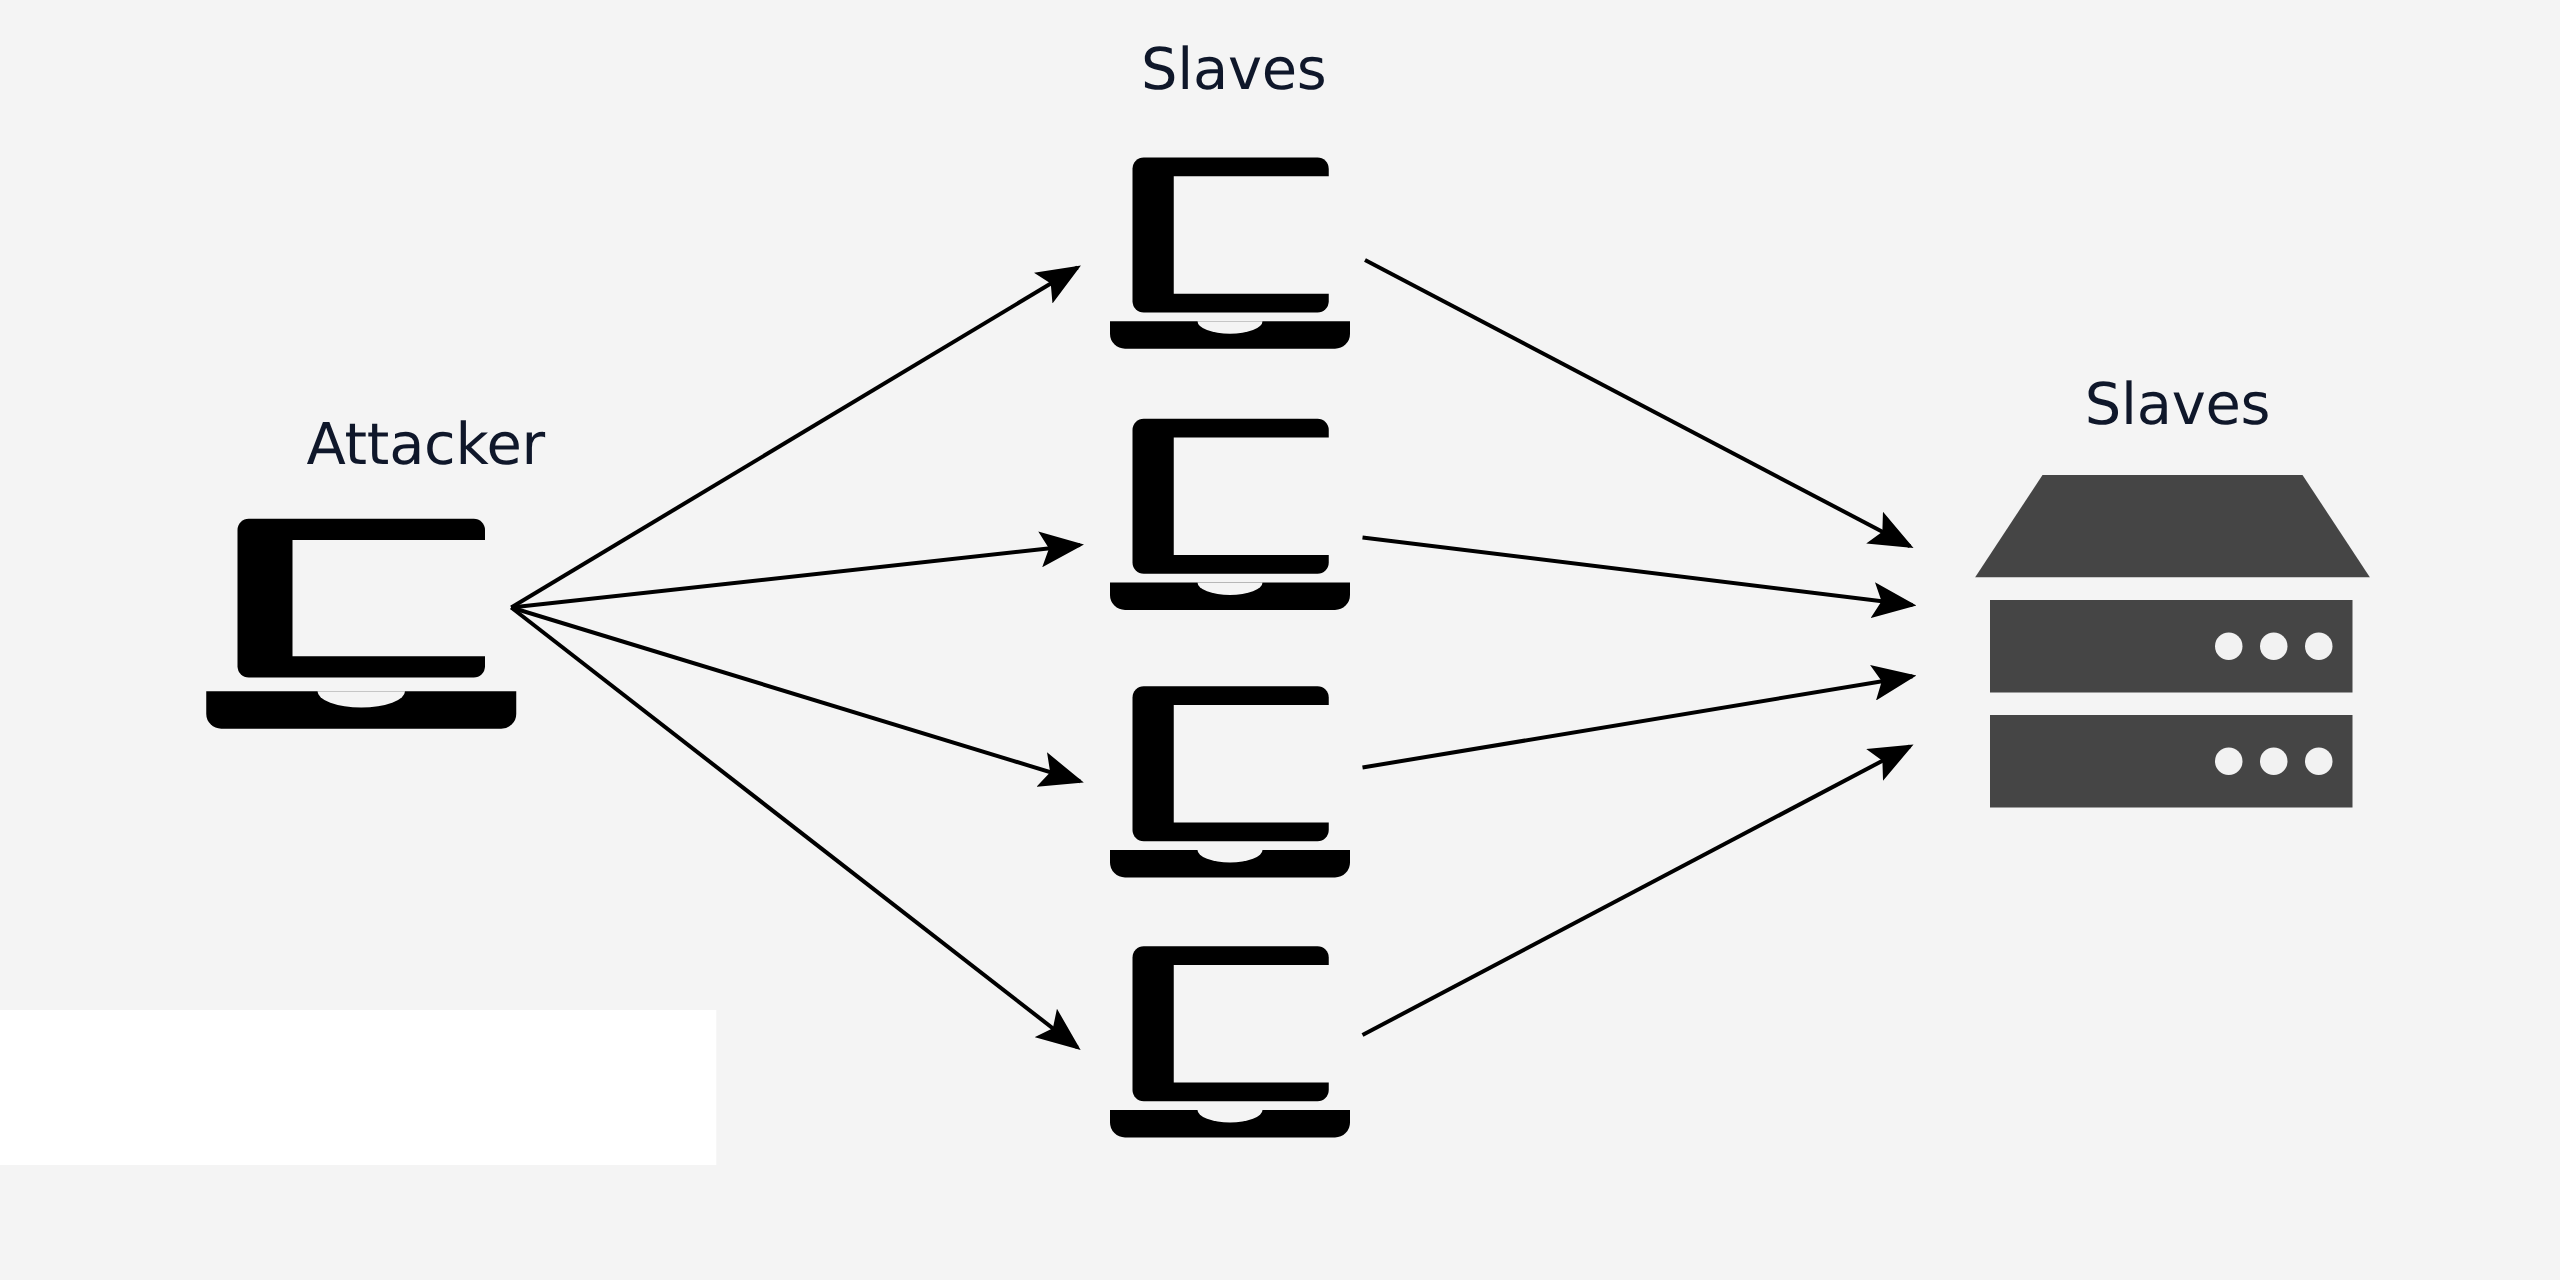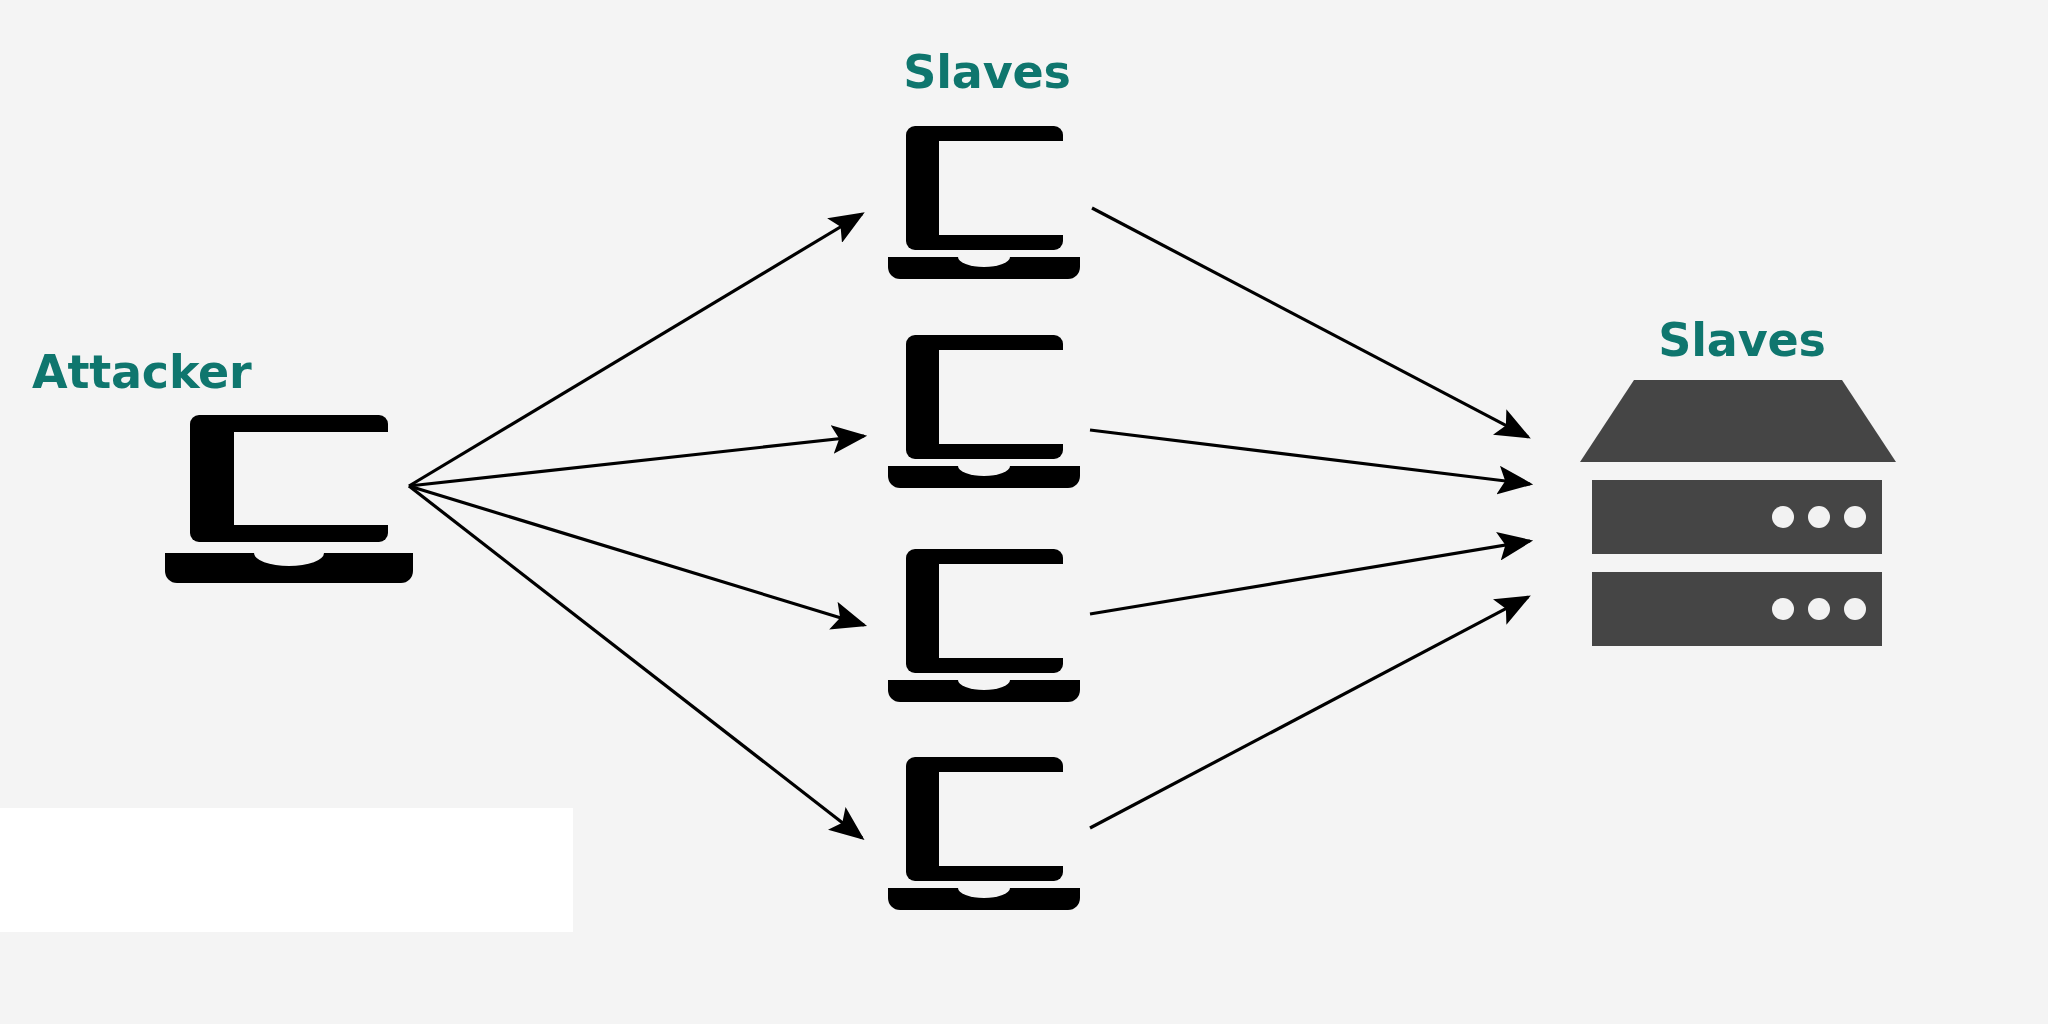--- a/index.html
+++ b/index.html
@@ -13,33 +13,31 @@
     width: 2048px;
     height: 1024px;
     background: #f4f4f4;
     overflow: hidden;
     font-family: "DejaVu Sans", "Liberation Sans", sans-serif;
   }
 
   
   .label {
     position: absolute;
-    color: #0f766e;
-    font-weight: bold;
+    color: #0f172a;
+    font-weight: normal;
     white-space: nowrap;
     letter-spacing: -0.2px;
     line-height: 1;
-    margin-top: 17px;
   }
   #label-attacker {
     left: 0; top: 332px;
     width: 436px;
-    text-align: left;
+    text-align: right;
     font-size: 46px;
-    padding-left: 32px;
   }
   #label-slaves {
     left: 842px; top: 32px;
     width: 290px;
     text-align: center;
     font-size: 46px;
   }
   #label-victim {
     left: 1592px; top: 300px;
     width: 300px;

